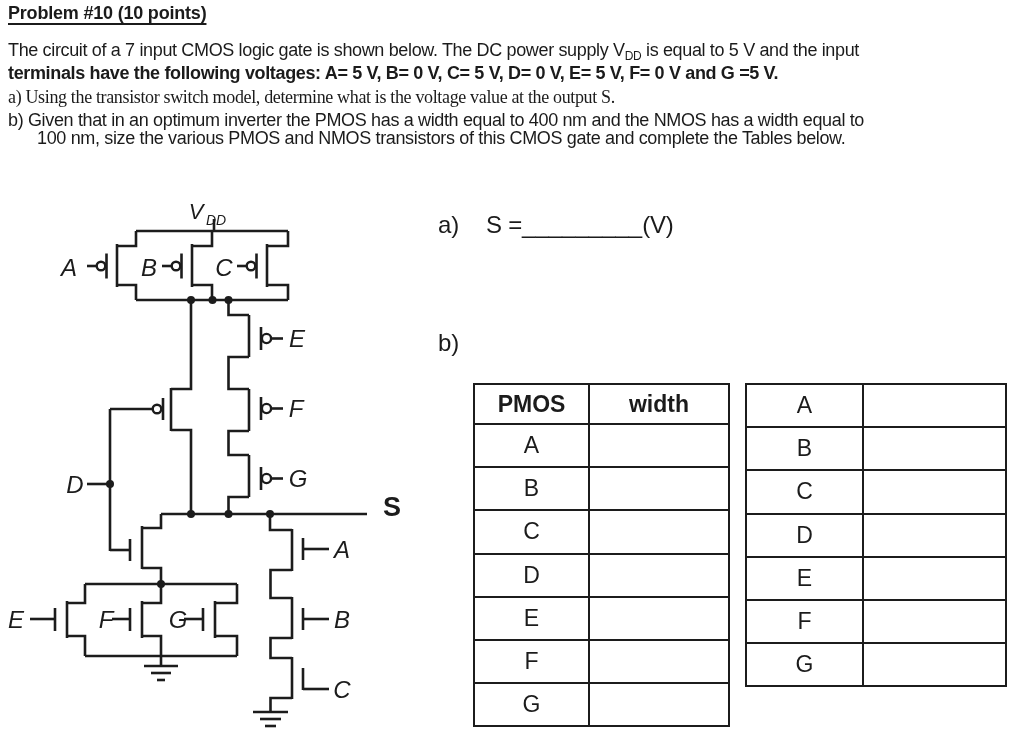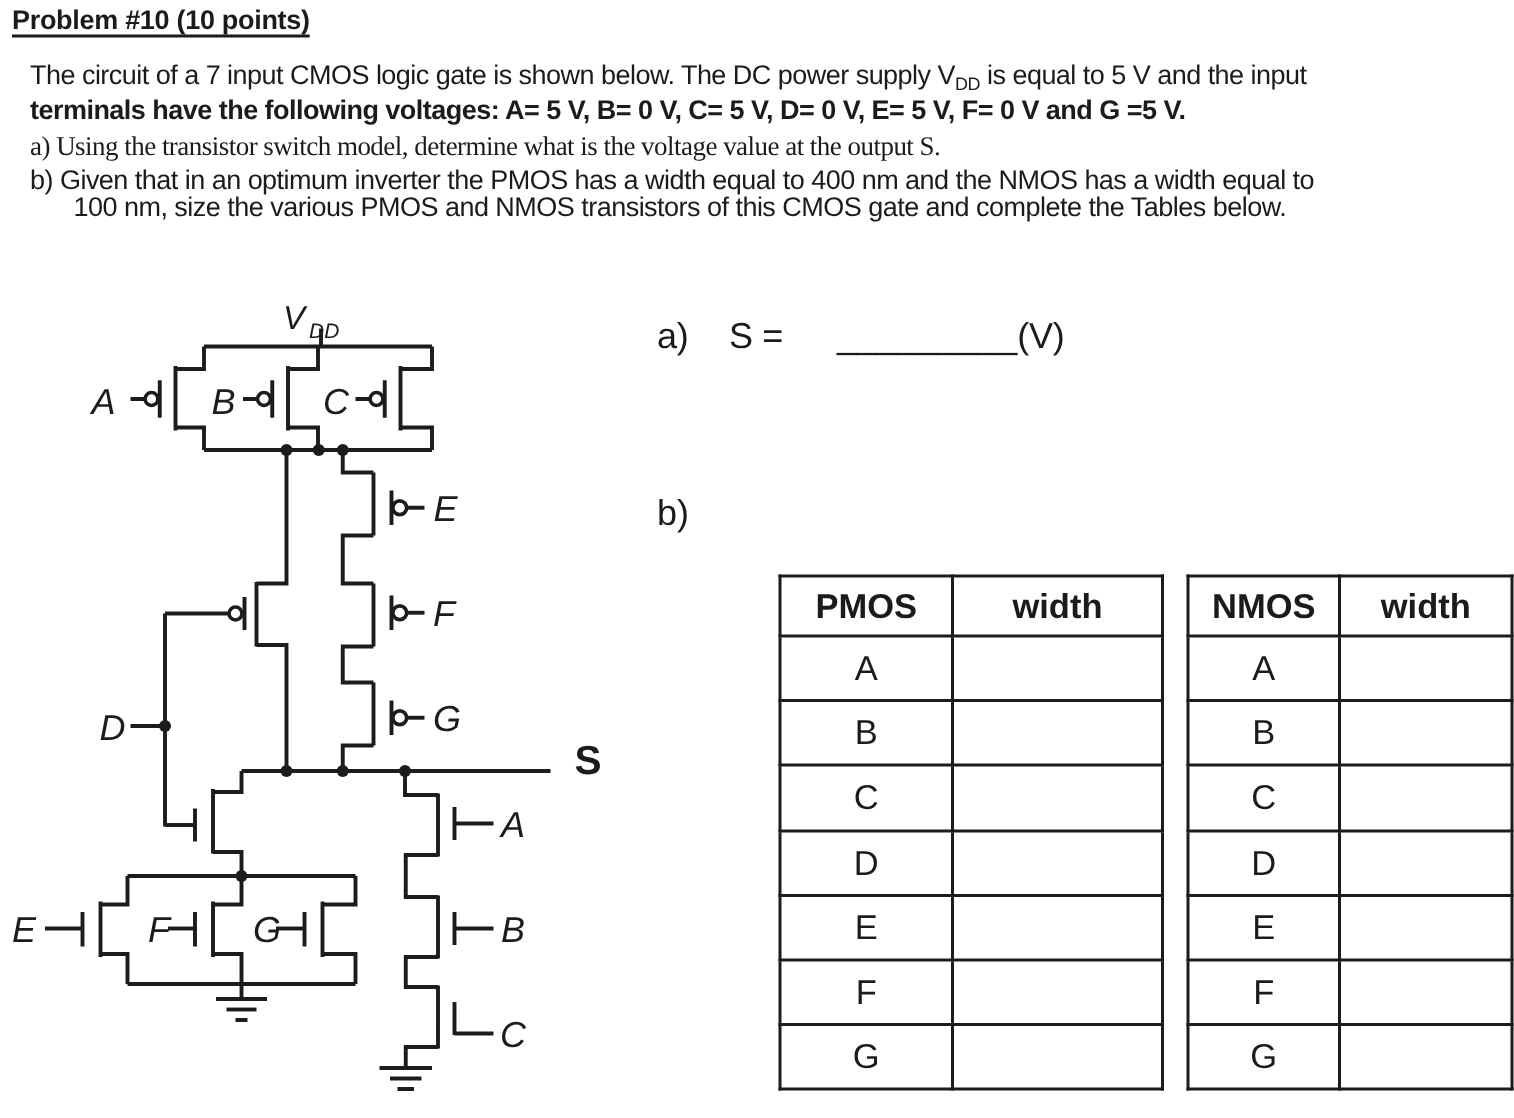--- a/index.html
+++ b/index.html
@@ -6,27 +6,27 @@
   body{
     width:1009px;height:745px;position:relative;background:#ffffff;
     font-family:"Liberation Sans",sans-serif;color:#1b1b1b;overflow:hidden;
   }
   .abs{position:absolute;white-space:nowrap;}
   .title{
     left:8px;top:3px;font-size:18px;font-weight:bold;
     text-decoration:underline;text-decoration-thickness:2px;text-underline-offset:4px;
     letter-spacing:-0.2px;
   }
-  .bodyline{font-size:18px;letter-spacing:-0.35px;margin-left:12px;}
+  .bodyline{font-size:18px;letter-spacing:-0.35px;}
   .sub{font-size:12px;vertical-align:-4px;}
   .answer-a{left:438px;top:211px;font-size:24px;letter-spacing:-0.2px;}
   .answer-a .item{margin-right:27px;}
-  .answer-a .blank{letter-spacing:0;margin-left:36px;}
+  .answer-a .blank{letter-spacing:0;}
   .answer-b{left:438px;top:329px;font-size:24px;}
-  table{border-collapse:collapse;position:absolute;table-layout:fixed;margin-left:46px;}
+  table{border-collapse:collapse;position:absolute;table-layout:fixed;}
   td,th{border:2px solid #1c1c1c;text-align:center;vertical-align:middle;
         font-size:23px;padding:0;background:#fff;}
   th{font-weight:bold;height:38px;}
   td{height:41.2px;font-weight:normal;}
   #pmos-table{left:473px;top:383px;}
   #nmos-table{left:745px;top:383px;}
   #pmos-table col.c1{width:115px;} #pmos-table col.c2{width:140px;}
   #nmos-table col.c1{width:117px;} #nmos-table col.c2{width:143px;}
   svg{position:absolute;left:0;top:185px;}
   svg path{fill:none;stroke:#1c1c1c;stroke-width:2.6;stroke-linecap:butt;stroke-linejoin:miter;}
@@ -257,24 +257,20 @@
       </tr>
 </tbody>
   </table>
 
 <table id="nmos-table">
   <colgroup>
       <col class="c1">
       <col class="c2">
     </colgroup>
   <tbody>
-      <tr>
-    <th>NMOS</th>
-    <th>width</th>
-  </tr>
   <tr>
         <td>A</td>
         <td></td>
       </tr>
   <tr>
         <td>B</td>
         <td></td>
       </tr>
   <tr>
         <td>C</td>

